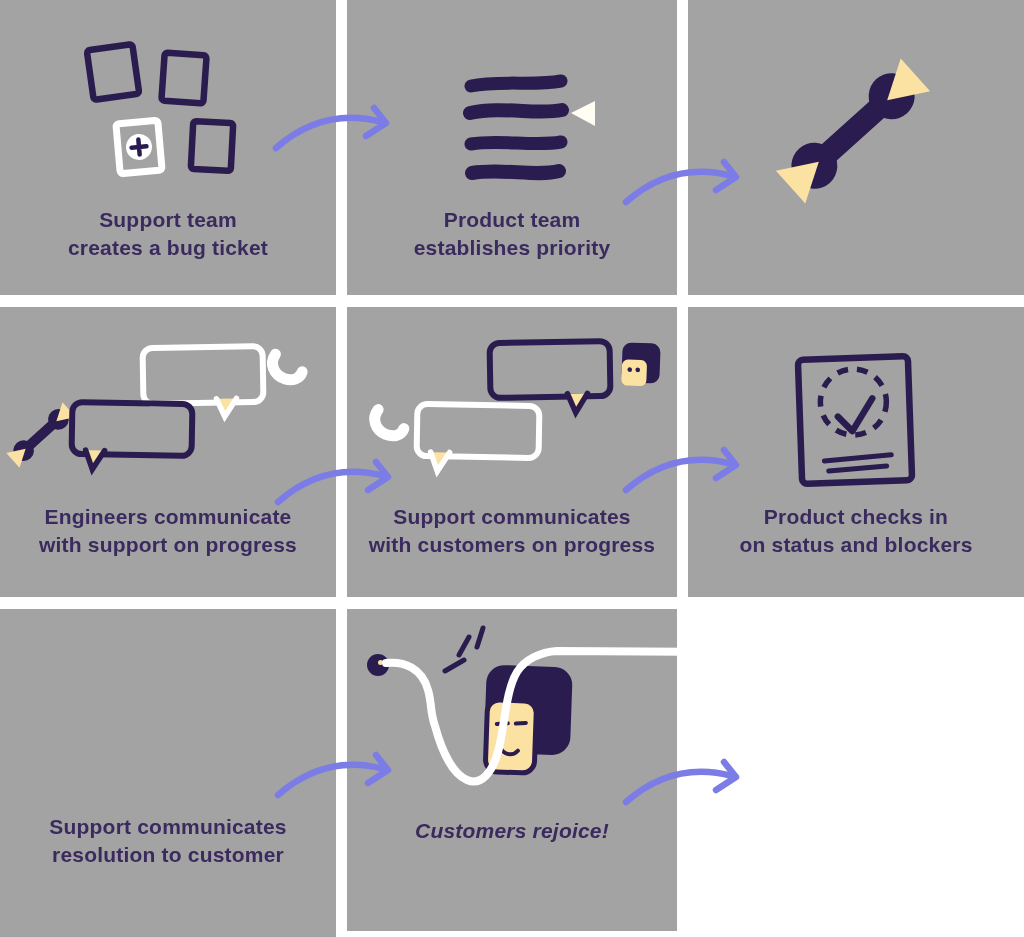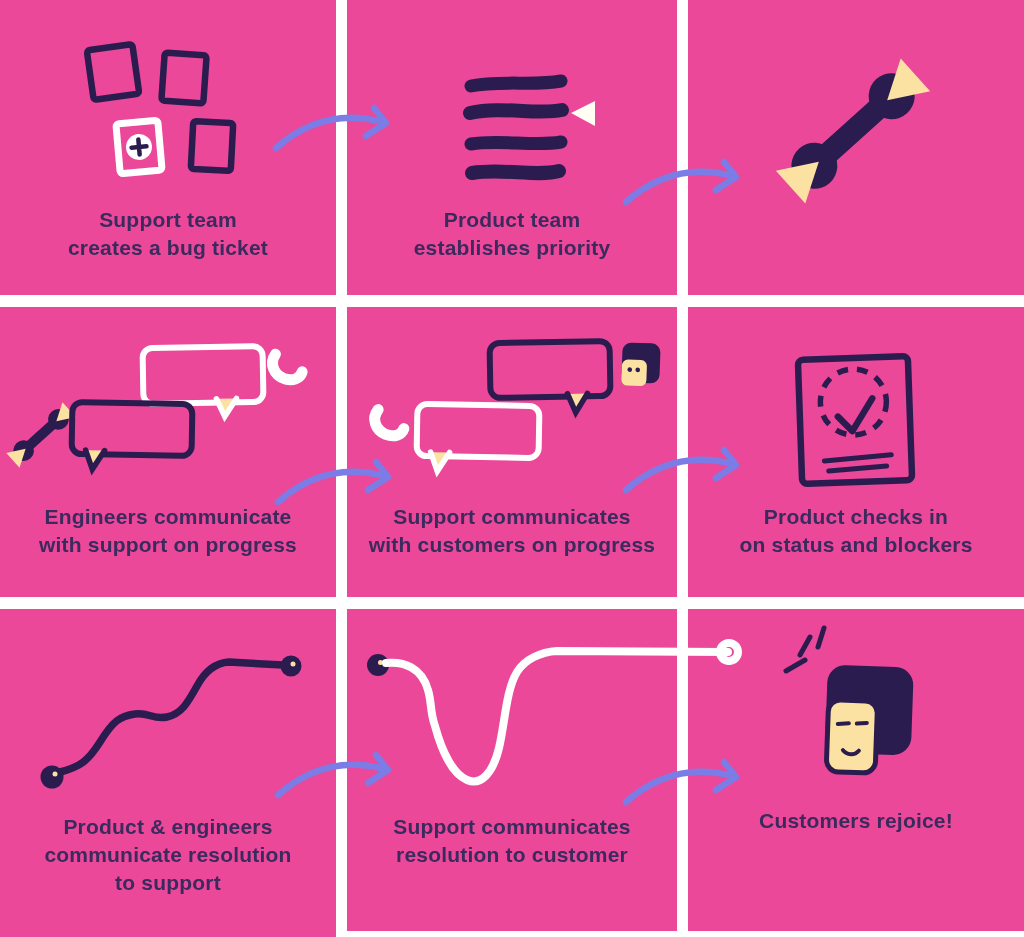--- a/index.html
+++ b/index.html
@@ -12,35 +12,35 @@
     position:relative;width:1024px;height:937px;background:#ffffff;
   }
   .grid{
     display:grid;
     grid-template-columns:336px 330px 336px;
     grid-template-rows:295px 290px 328px;
     column-gap:11px;row-gap:12px;
     width:1024px;
   }
   .cell{
-    position:relative;background:#ec4899;overflow:hidden;
+    position:relative;background:#a3a3a3;overflow:hidden;
   }
   .cell svg.illus{position:absolute;left:0;top:0;}
   .caption{
     position:absolute;left:0;width:100%;
     text-align:center;
     color:#3A2A5E;
     font-size:21px;font-weight:700;letter-spacing:.2px;
     line-height:1.33;
     white-space:pre-line;
   }
   .row1 .caption{top:206px;}
   .row2 .caption{top:196px;text-align:center;}
   .row3 .caption{top:204px;}
-  .cell9 .caption{top:198px;}
+  .cell9 .caption{top:208px;font-style:italic;}
   .arrow{position:absolute;pointer-events:none;}
   .overlay{position:absolute;pointer-events:none;}
   .bottom-strip{position:absolute;left:341px;top:931px;width:683px;height:6px;background:#ffffff;}
 </style>
 </head>
 <body>
 
 <div class="board">
   <div class="grid">
 
@@ -138,32 +138,20 @@
           <rect x="-55" y="-62" width="110" height="124" rx="5" stroke-width="6.5"></rect>
           <circle cx="-1" cy="-18" r="33" stroke-width="5.5" stroke-dasharray="11 9"></circle>
           <path d="M-17,-4 L-3,11 L18,-21" stroke-width="6.5" stroke-linecap="round" stroke-linejoin="round"></path>
           <path d="M-32,40 L35,36 M-28,50 L30,47" stroke-width="5" stroke-linecap="round"></path>
         </g>
       </svg>
       <div class="caption">Product checks in
 on status and blockers</div>
     </div>
 
-    <div class="cell row3">
-      <svg class="illus" width="336" height="328" viewBox="0 0 336 328">
-        <path d="M60,163 C80,158 88,152 100,133 C113,112 120,107 135,105 C149,103 153,111 167,108 C181,105 187,95 197,77 C205,62 215,54 229,53 L283,56" fill="none" stroke="#2B1C4F" stroke-width="7.5" stroke-linecap="round"></path>
-        <circle cx="52" cy="168" r="11.5" fill="#2B1C4F"></circle>
-        <circle cx="55" cy="165" r="2.5" fill="#FBE2A3"></circle>
-        <circle cx="291" cy="57" r="10.5" fill="#2B1C4F"></circle>
-        <circle cx="293" cy="55" r="2.5" fill="#FBE2A3"></circle>
-      </svg>
-      <div class="caption">Product &amp; engineers
-communicate resolution
-to support</div>
-    </div>
 
     <div class="cell row3">
       <div class="caption">Support communicates
 resolution to customer</div>
     </div>
 
     <div class="cell row3 cell9">
       <svg class="illus" width="336" height="328" viewBox="0 0 336 328">
         <g stroke="#2B1C4F" stroke-width="5" stroke-linecap="round">
           <path d="M98,62 L117,51"></path>

